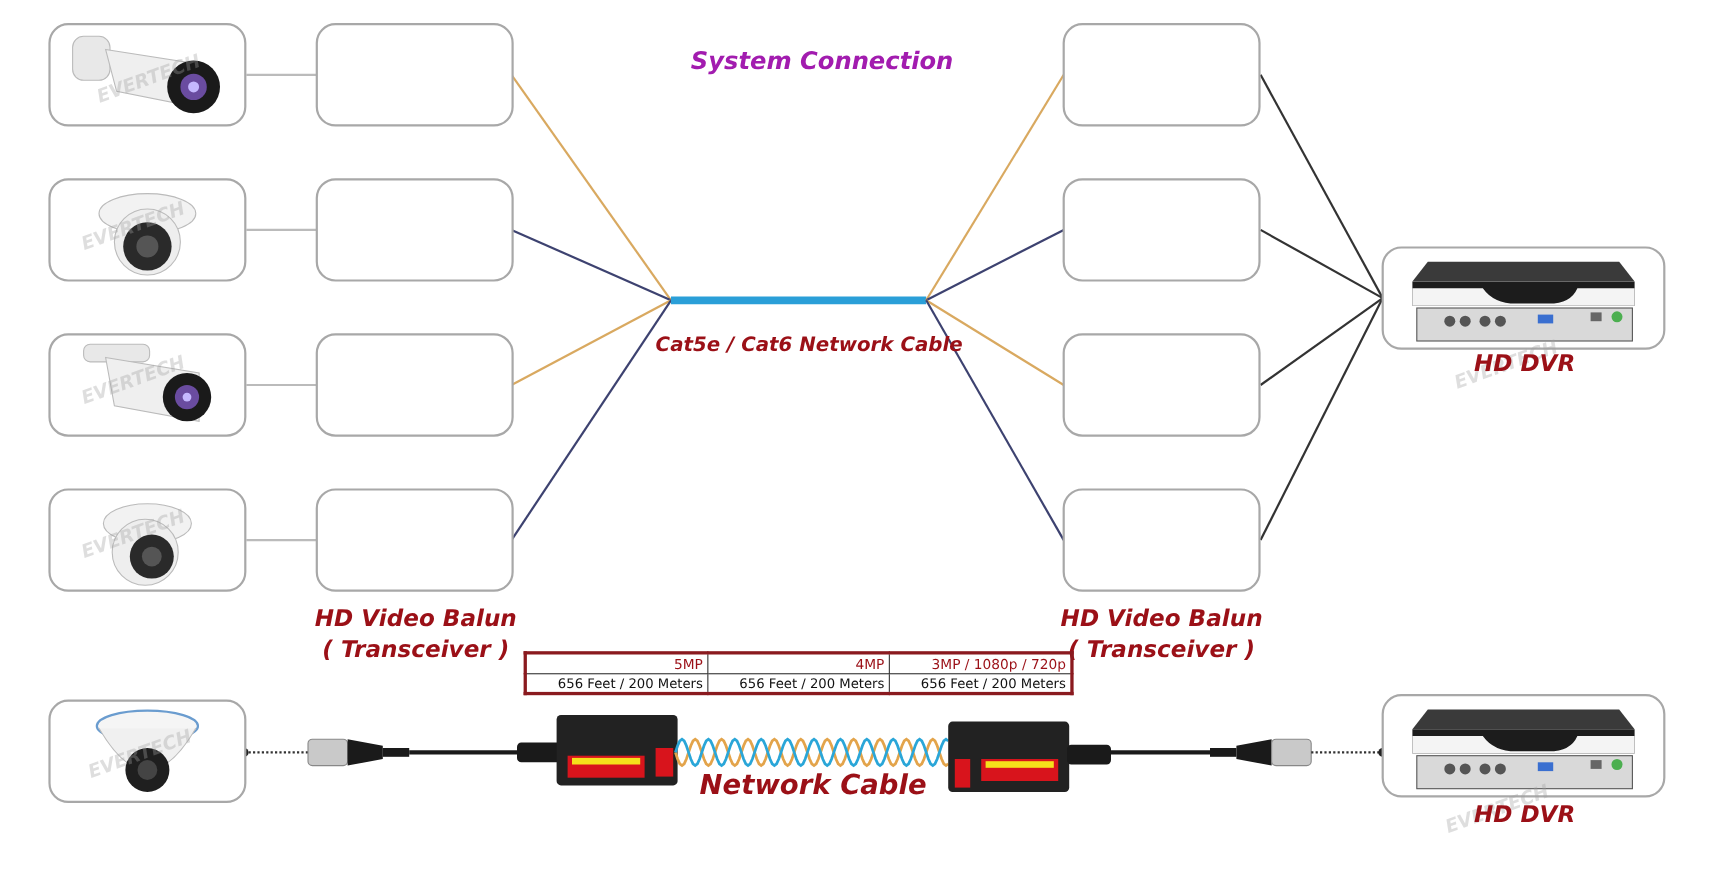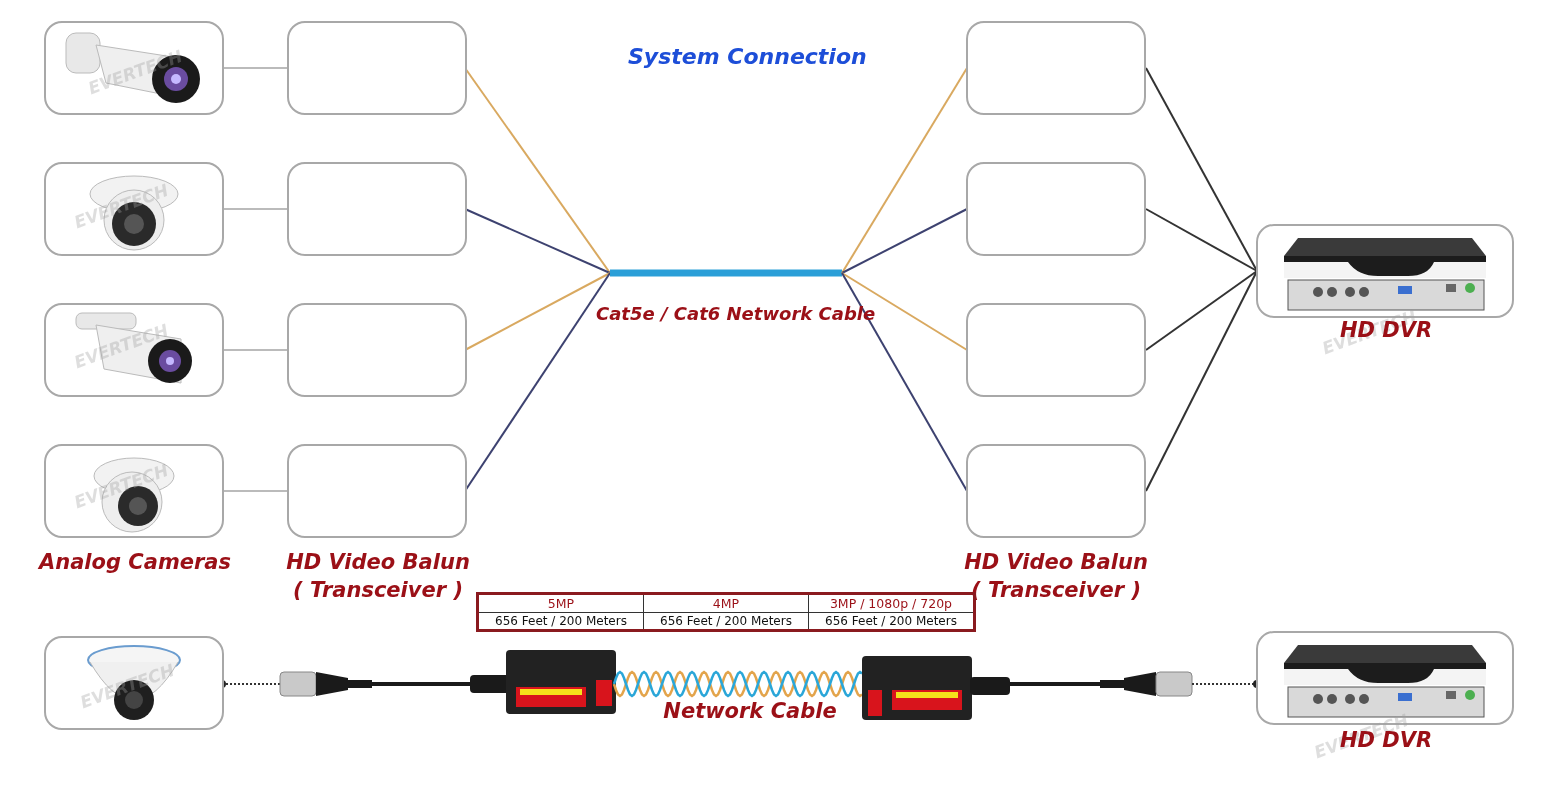--- a/index.html
+++ b/index.html
@@ -2,27 +2,27 @@
 <html><head>
 <meta charset="utf-8">
 <style>
   html, body { margin:0; padding:0; background:#ffffff; }
   body { width:1554px; height:799px; position:relative; overflow:hidden; font-family:"DejaVu Sans", sans-serif; }
   .box { position:absolute; border:2px solid #a8a8a8; border-radius:18px; background:#fff; box-sizing:border-box; }
   .cam-box { width:180px; height:94px; }
   .balun-box { width:180px; height:94px; }
   .dvr-box { width:258px; height:94px; }
   .red { color:#9b1017; font-weight:bold; font-style:italic; position:absolute; text-align:center; white-space:nowrap; }
-  .title { position:absolute; left:628px; top:44px; font-size:22px; font-weight:bold; font-style:italic; color:#1d4ed8; }
+  .title { position:absolute; left:628px; top:44px; font-size:22px; font-weight:bold; font-style:italic; color:#a21caf; }
   .wm { position:absolute; font-size:17px; font-weight:bold; font-style:italic; color:rgba(160,160,160,0.35); transform:rotate(-20deg); white-space:nowrap; }
   svg.lines { position:absolute; left:0; top:0; }
   table.spec { position:absolute; left:476px; top:592px; border-collapse:collapse; border:3px solid #8a1a1f; font-family:"DejaVu Sans", sans-serif; }
   table.spec td { border:1px solid #333; font-size:12px; text-align:center; padding:1px 4px; width:156px; height:14px; }
-  table.spec tr.hdr td { color:#9b1017; font-size:12.5px; }
-  table.spec tr.val td { color:#111; }
+  table.spec tr.hdr td { color:#9b1017; font-size:12.5px;text-align:right; }
+  table.spec tr.val td { color:#111;text-align:right; }
 </style>
 </head>
 <body>
 
 <svg class="lines" width="1554" height="799">
 
   <line x1="224" y1="68" x2="288" y2="68" stroke="#bbb" stroke-width="2"></line>
   <line x1="224" y1="209" x2="288" y2="209" stroke="#bbb" stroke-width="2"></line>
   <line x1="224" y1="350" x2="288" y2="350" stroke="#bbb" stroke-width="2"></line>
   <line x1="224" y1="491" x2="288" y2="491" stroke="#bbb" stroke-width="2"></line>
@@ -169,34 +169,33 @@
 
 <div class="wm" style="left:86px;top:62px;">EVERTECH</div>
 <div class="wm" style="left:72px;top:196px;">EVERTECH</div>
 <div class="wm" style="left:72px;top:336px;">EVERTECH</div>
 <div class="wm" style="left:72px;top:476px;">EVERTECH</div>
 <div class="wm" style="left:78px;top:676px;">EVERTECH</div>
 <div class="wm" style="left:1320px;top:322px;">EVERTECH</div>
 <div class="wm" style="left:1312px;top:726px;">EVERTECH</div>
 
 <div class="red" style="left:30px;top:548px;width:210px;font-size:21px;line-height:28px;">
-  <div>Analog Cameras</div>
 </div>
 <div class="red" style="left:280px;top:548px;width:196px;font-size:21px;line-height:28px;">
   <div>HD Video Balun</div>
   <div>( Transceiver )</div>
 </div>
 <div class="red" style="left:958px;top:548px;width:196px;font-size:21px;line-height:28px;">
   <div>HD Video Balun</div>
   <div>( Transceiver )</div>
 </div>
 <div class="red" style="left:596px;top:303px;width:262px;font-size:18px;text-align:center;">Cat5e / Cat6 Network Cable</div>
 <div class="red" style="left:1336px;top:318px;width:100px;font-size:21px;">HD DVR</div>
 <div class="red" style="left:1336px;top:728px;width:100px;font-size:21px;">HD DVR</div>
-<div class="red" style="left:660px;top:699px;width:180px;font-size:21px;">Network Cable</div>
+<div class="red" style="left:636px;top:699px;width:180px;font-size:25px;">Network Cable</div>
 <div class="red" style="left:10px;top:736px;width:244px;font-size:18px;line-height:26px;">
 </div>
 
 <table class="spec">
   <tbody>
       <tr class="hdr">
     <td>5MP</td>
     <td>4MP</td>
     <td>3MP / 1080p / 720p</td>
   </tr>

